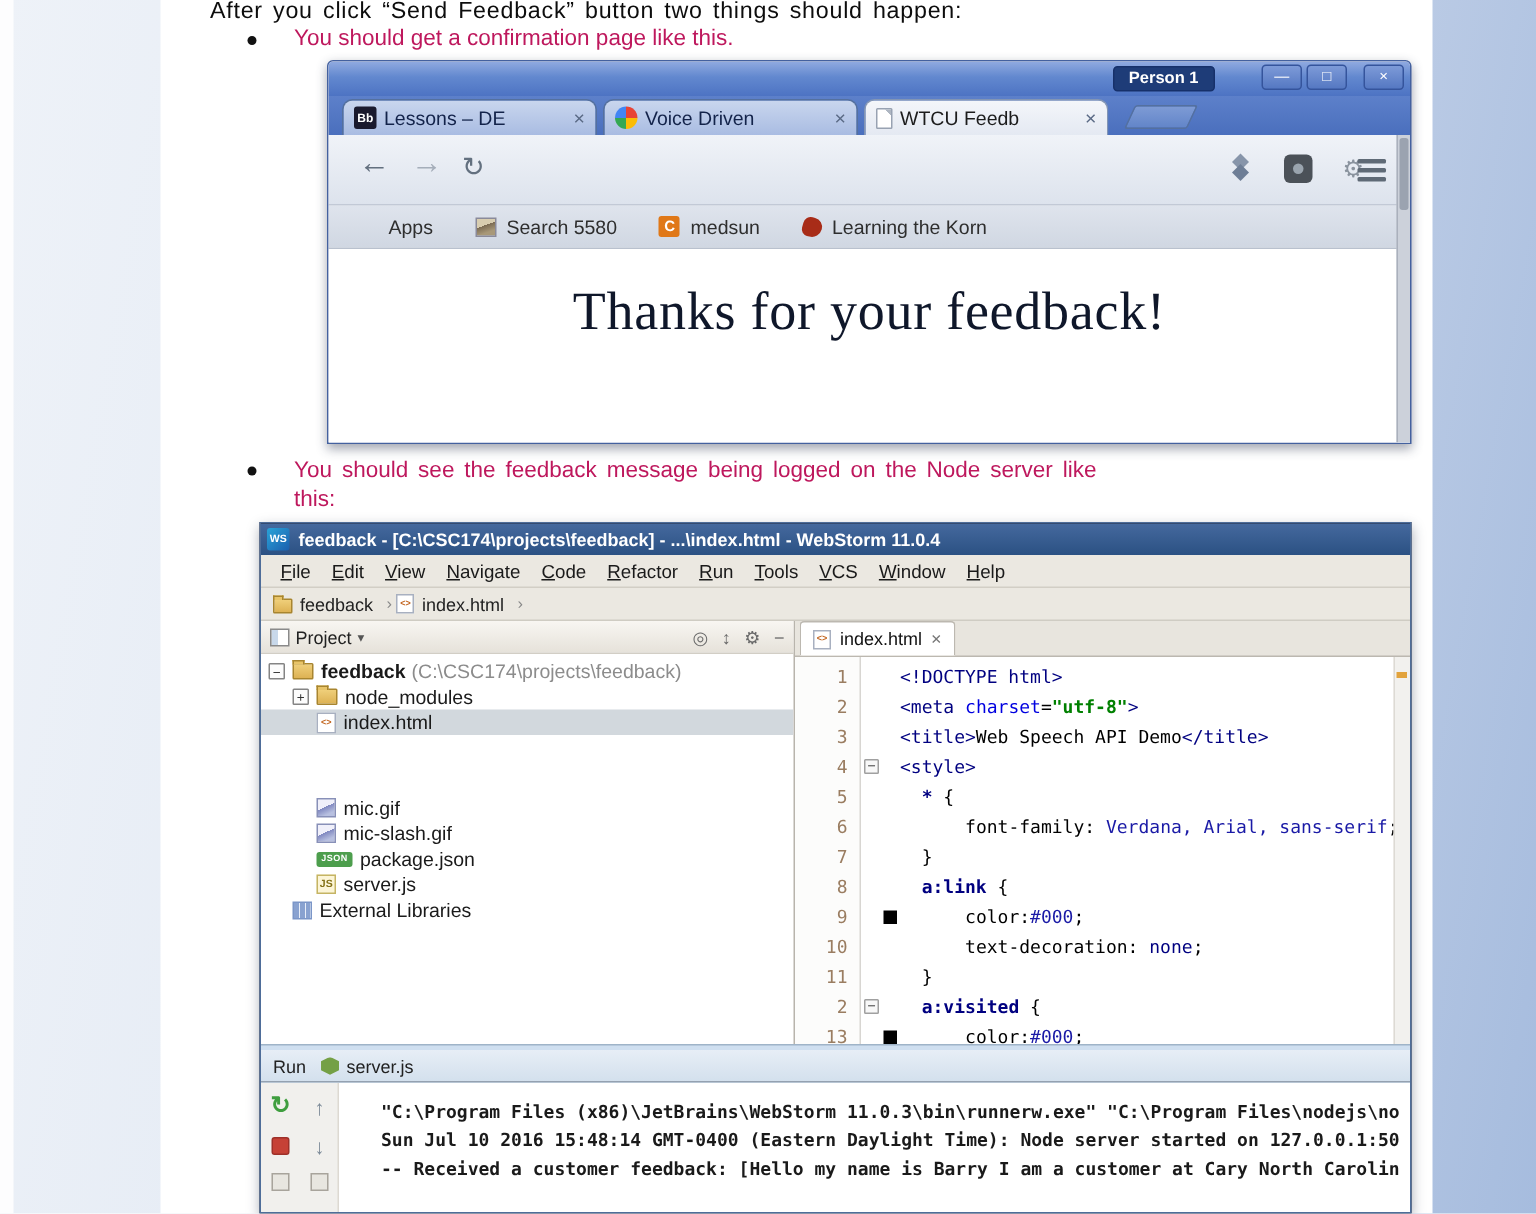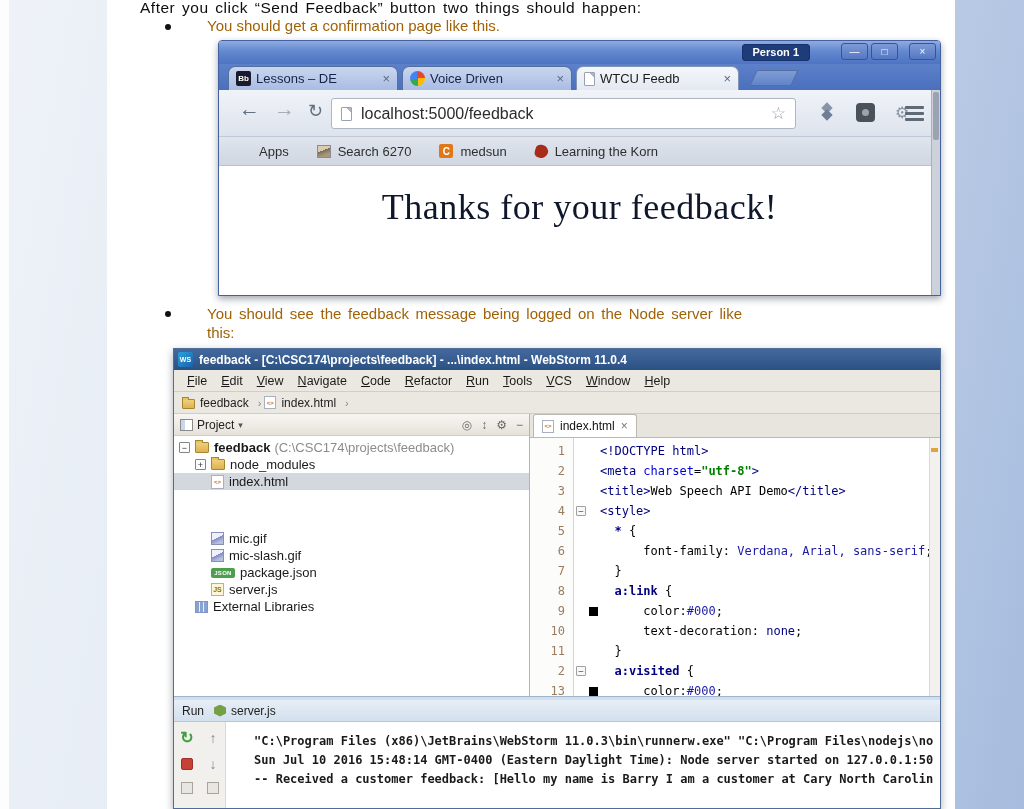--- a/index.html
+++ b/index.html
@@ -6,21 +6,21 @@
   html,body { width:1024px; height:809px; overflow:hidden; }
   body { font-family:"Liberation Sans",sans-serif; position:relative;
          background:linear-gradient(100deg,#eef2f8 0%,#e3eaf4 35%,#c6d3e9 70%,#a6bcde 100%); }
 
   .left-strip { position:absolute; left:0; top:0; width:9px; height:100%; background:#fdfdfe; }
   .doc-page { position:absolute; left:107px; top:0; width:848px; height:809px; background:#fff; }
 
   
   .doc-intro { position:absolute; left:140px; top:-1px; font-size:15.5px; color:#0d0d0d;
                letter-spacing:.5px; word-spacing:2px; white-space:nowrap; }
-  .bullet { position:absolute; display:flex; gap:36px; font-size:15px; color:#a16207; }
+  .bullet { position:absolute; display:flex; gap:25px; font-size:15px; color:#be185d; }
   .b1 { left:165px; top:17px; }
   .b2 { left:165px; top:304px; }
   .b-dot { width:6px; height:6px; border-radius:50%; background:#111; margin-top:7px; flex:none; }
   .b2 .b-text { width:535px; text-align:justify; line-height:19px; }
 
   
   .chrome { position:absolute; left:218px; top:40px; width:723px; height:256px;
             border:1px solid #44619f; border-radius:4px 4px 0 0;
             box-shadow:0 3px 7px rgba(50,60,85,.45); overflow:hidden; background:#fff; }
   .c-titlebar { height:23px; position:relative;
@@ -252,25 +252,20 @@
           <span class="ctab-label">WTCU Feedb</span>
           <span class="ctab-close">×</span>
         </div>
       </span>
     <span class="new-tab"></span>
   </div>
   <div class="c-toolbar">
     <span class="nav-ic nav-back">←</span>
     <span class="nav-ic nav-fwd">→</span>
     <span class="nav-ic nav-reload">↻</span>
-    <div class="omnibox">
-      <span class="fav fav-page omni-page"></span>
-      <span class="omni-url">localhost:5000/feedback</span>
-      <span class="omni-star">☆</span>
-    </div>
     <span class="dropbox-icon"></span>
     <span class="dark-square-icon"></span>
     <span class="gear-glyph">⚙</span>
     <span class="menu-burger">
         <i></i>
         <i></i>
         <i></i>
       </span>
   </div>
   <div class="c-bookmarks" id="bookmarks">
@@ -283,21 +278,21 @@
           <i></i>
           <i></i>
           <i></i>
           <i></i>
           <i></i>
         </span>
         <span class="bm-label">Apps</span>
       </div>
       <div class="bm">
         <span class="bm-icon bm-icon-picture"></span>
-        <span class="bm-label">Search 6270</span>
+        <span class="bm-label">Search 5580</span>
       </div>
       <div class="bm">
         <span class="bm-icon bm-icon-letter">C</span>
         <span class="bm-label">medsun</span>
       </div>
       <div class="bm">
         <span class="bm-icon bm-icon-korn"></span>
         <span class="bm-label">Learning the Korn</span>
       </div>
     </div>

